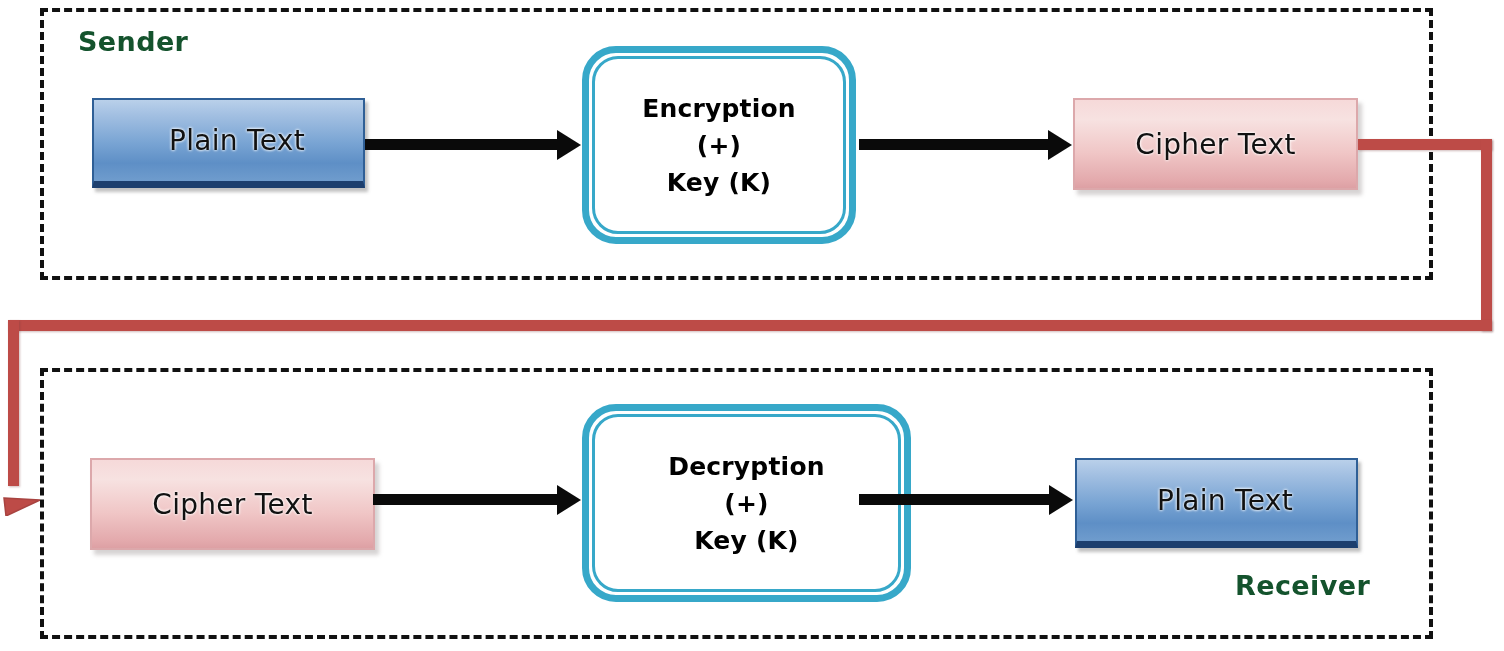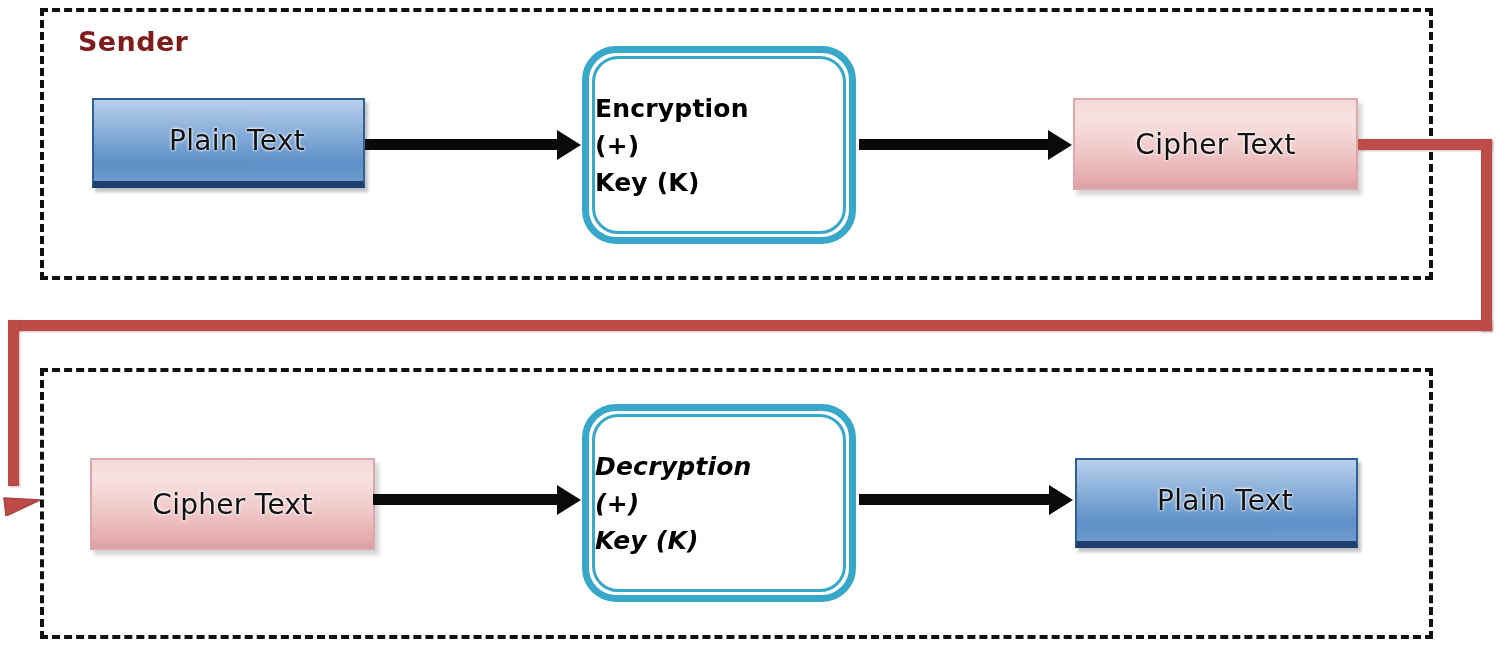--- a/index.html
+++ b/index.html
@@ -26,21 +26,21 @@
     box-sizing: border-box;
     background: transparent;
   }
   #sender-box   { left: 40px;  top: 8px;   width: 1393px; height: 272px; }
   #receiver-box { left: 40px;  top: 368px; width: 1393px; height: 271px; }
 
   .party-label {
     position: absolute;
     font-weight: bold;
     font-size: 27px;
-    color: #7f1d1d;
+    color: #14532d;
     letter-spacing: 0.4px;
     white-space: nowrap;
   }
   #sender-label   { left: 78px;   top: 26px; }
   #receiver-label { left: 1235px; top: 570px; }
 
   
   .data-box {
     position: absolute;
     box-sizing: border-box;
@@ -102,33 +102,34 @@
   }
   .crypto-inner {
     width: 100%;
     height: 100%;
     box-sizing: border-box;
     border: 3px solid #37a8c9;
     border-radius: 26px;
     background: #ffffff;
     display: flex;
     flex-direction: column;
+    align-items: center;
     justify-content: center;
     gap: 12px;
   }
   .crypto-line {
     font-weight: bold;
     font-size: 25px;
     color: #000000;
     letter-spacing: 0.2px;
     white-space: nowrap;
     line-height: 1;
   }
   #encrypt-box { left: 582px; top: 46px;  width: 274px; height: 198px; }
-  #decrypt-box { left: 582px; top: 404px; width: 274px; height: 198px; font-style: italic; }
+  #decrypt-box { left: 582px; top: 404px; width: 329px; height: 198px; }
 
   
   .arrow-black {
     position: absolute;
     height: 11px;
     background: #0a0a0a;
   }
   .arrow-black::after {
     content: "";
     position: absolute;
@@ -196,20 +197,21 @@
   <div id="red-h-top" class="red-seg"></div>
   <div id="red-v-right" class="red-seg"></div>
   <div id="red-h-mid" class="red-seg"></div>
   <div id="red-v-left" class="red-seg"></div>
   <svg id="red-arrowhead" viewBox="0 0 44 46">
     <polygon points="4,28 40,30 6,46" fill="#bd4b47"></polygon>
     <polygon points="4,28 40,30 6,46" fill="none" stroke="#a84340" stroke-width="1.5"></polygon>
   </svg>
 
   <div id="receiver-box" class="party-box"></div>
+  <div id="receiver-label" class="party-label">Receiver</div>
 
   <div id="cipher-bot" class="data-box box-pink">
     <span class="dbx-label">Cipher Text</span>
   </div>
 
   <div id="arrow-ct-dec" class="arrow-black"></div>
 
   <div id="decrypt-box" class="crypto-box">
     <div class="crypto-inner">
       <div class="crypto-line">Decryption</div>

